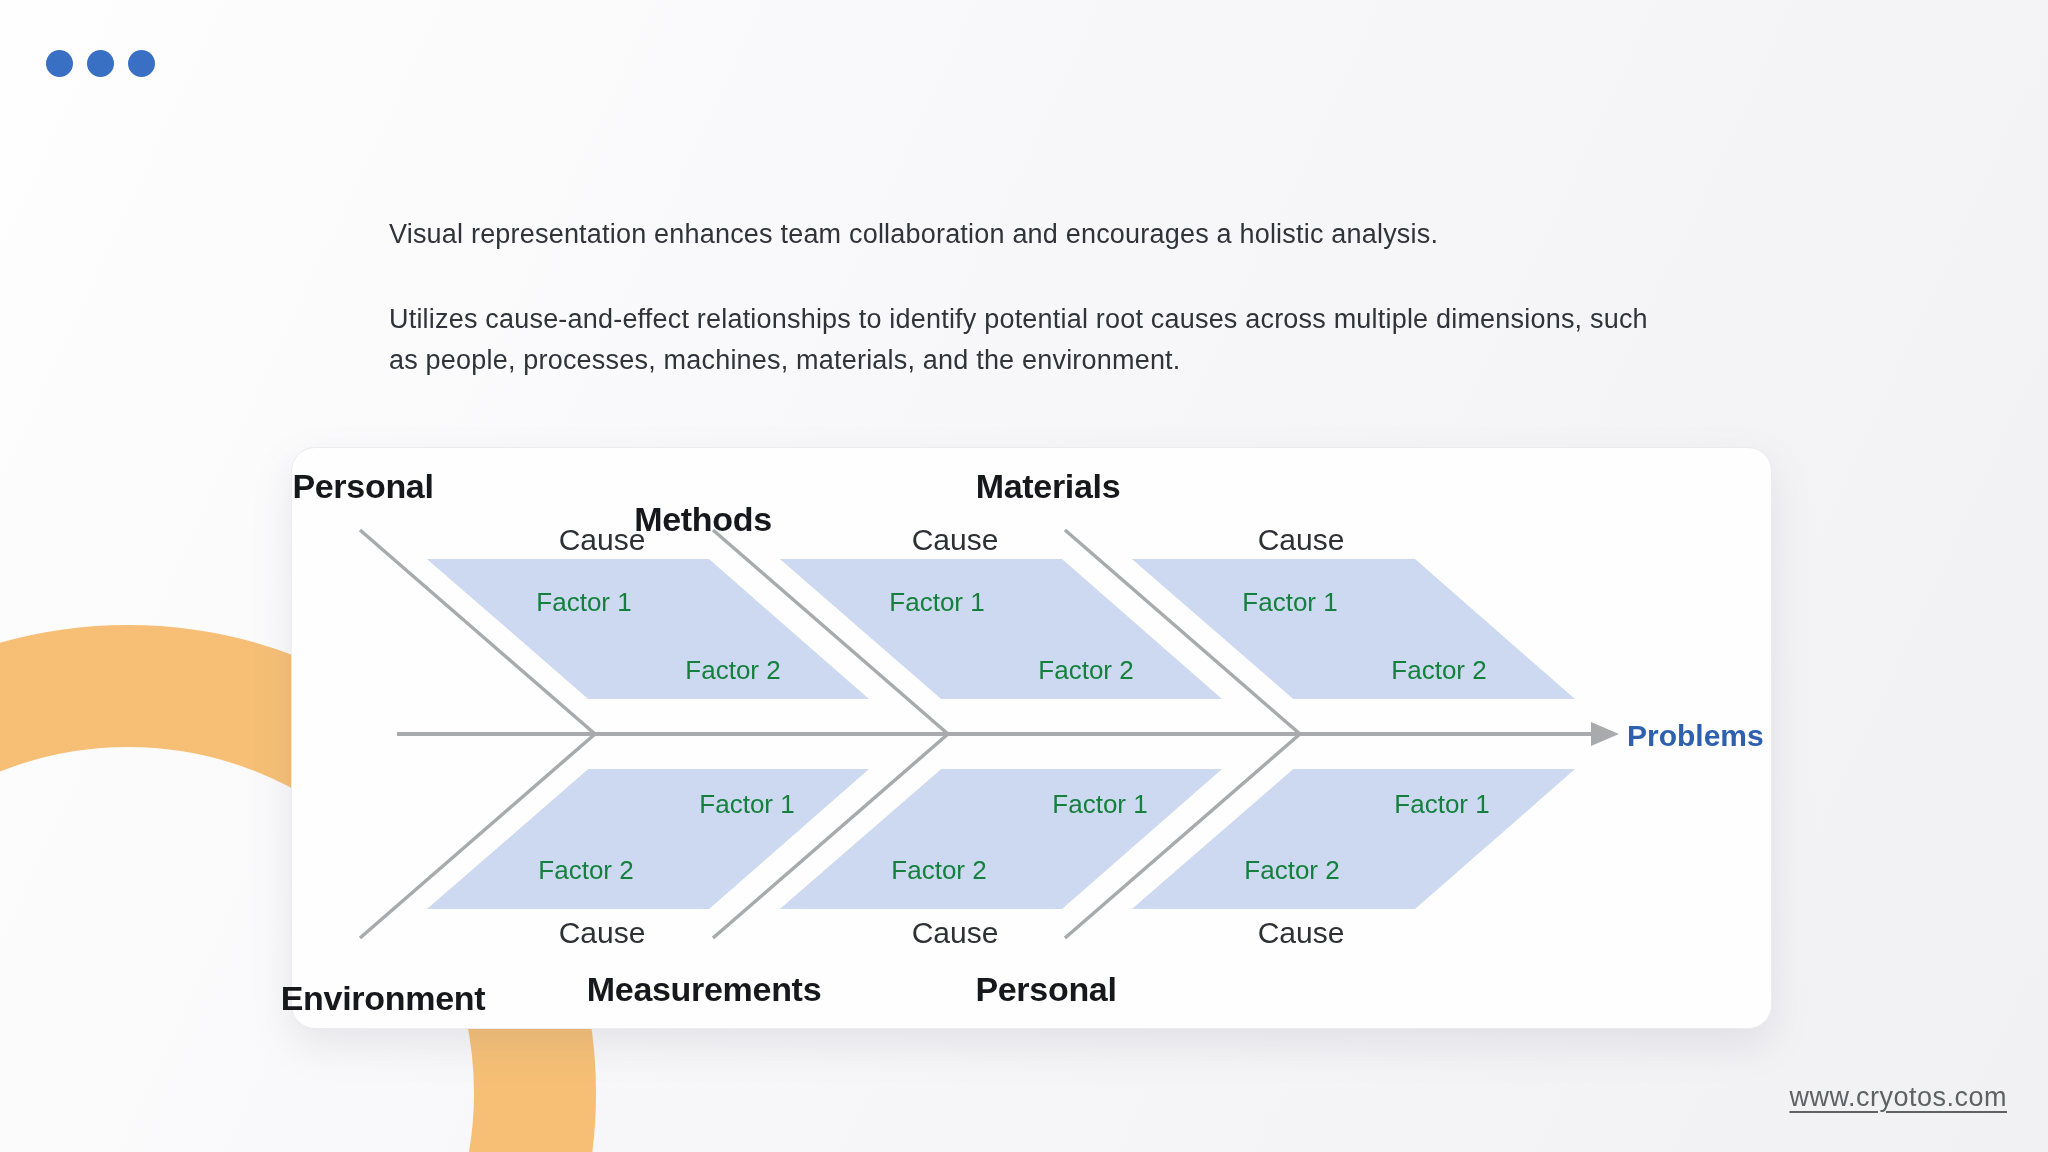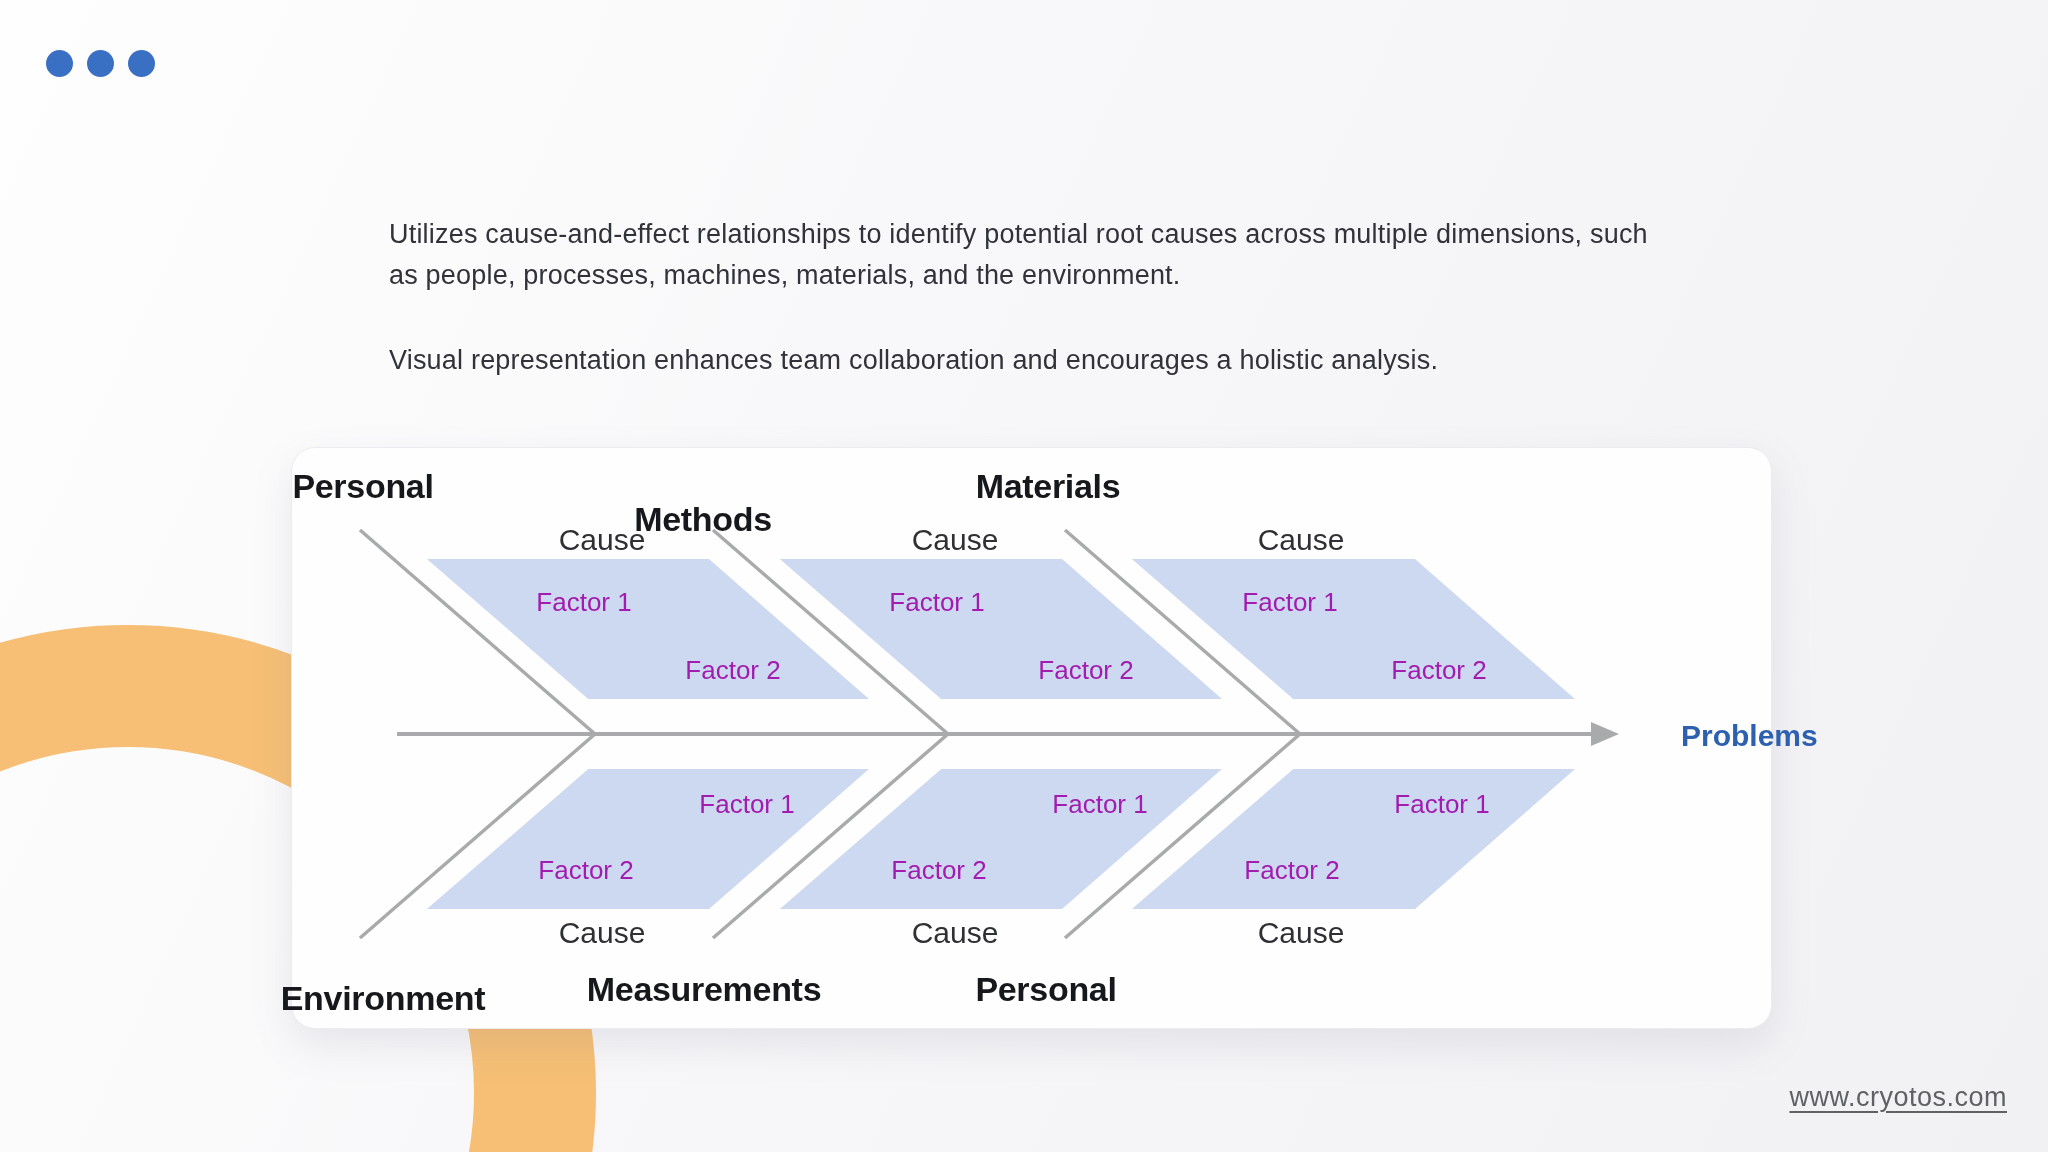--- a/index.html
+++ b/index.html
@@ -32,23 +32,23 @@
   
   .card{
     position:absolute;left:291px;top:447px;width:1479px;height:580px;
     background:#fefefe;border:1px solid #ececf0;border-radius:24px;
     box-shadow:0 16px 40px rgba(110,110,135,0.14);z-index:2;
   }
   .card svg{position:absolute;left:0;top:0;}
   .lbl{position:absolute;transform:translate(-50%,-50%);white-space:nowrap;}
   .cat{font-size:34px;font-weight:700;color:#17181b;letter-spacing:-0.3px;}
   .cause{font-size:30px;color:#2f3033;}
-  .factor{font-size:26px;color:#a21caf;}
+  .factor{font-size:26px;color:#15803d;}
   .problems{
-    position:absolute;left:1389px;top:288px;transform:translateY(-50%);
+    position:absolute;left:1335px;top:288px;transform:translateY(-50%);
     font-size:30px;font-weight:600;color:#2d61b0;white-space:nowrap;
   }
   
   .caption{
     position:absolute;left:1023px;top:1042px;transform:translateX(-50%);
     font-size:29px;color:#56575a;white-space:nowrap;z-index:3;
   }
   .sitelink{
     position:absolute;right:41px;top:1082px;font-size:27px;letter-spacing:0.5px;
     color:#5f6164;text-decoration:underline;text-underline-offset:5px;
@@ -63,22 +63,22 @@
   <div class="ring"></div>
 
   <div class="dots">
     <span class="dot"></span>
     <span class="dot"></span>
     <span class="dot"></span>
   </div>
 
 
   <div class="intro">
+    <p>Visual representation enhances team collaboration and encourages a holistic analysis.</p>
     <p>Utilizes cause-and-effect relationships to identify potential root causes across multiple dimensions, such as people, processes, machines, materials, and the environment.</p>
-    <p>Visual representation enhances team collaboration and encourages a holistic analysis.</p>
   </div>
 
   <div class="card">
 
     <svg width="1479" height="580" viewBox="0 0 1479 580">
 
       <g fill="#ccd9f0">
         <path d="M129,111 L417,111 L577,251 L289,251 Z"></path>
         <path d="M482,111 L770,111 L930,251 L642,251 Z"></path>
         <path d="M835,111 L1123,111 L1283,251 L995,251 Z"></path>

